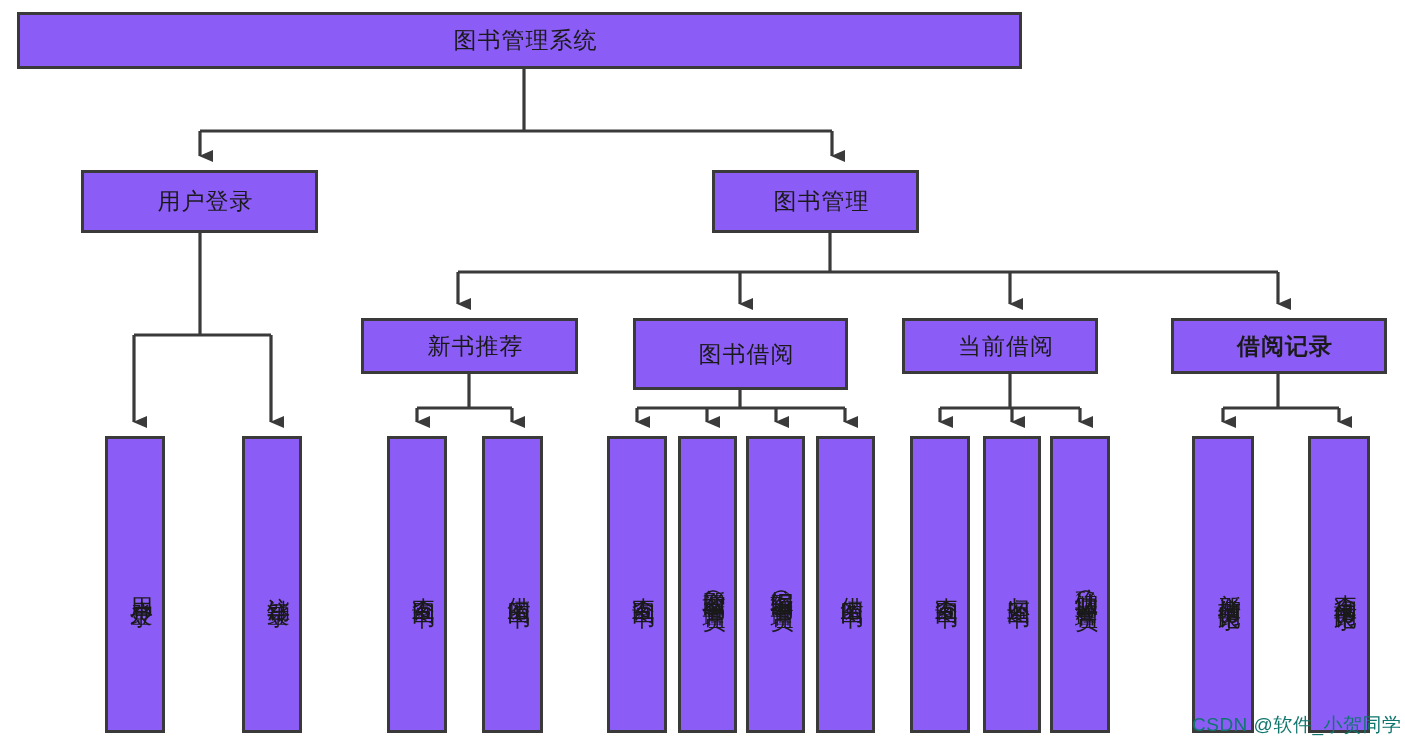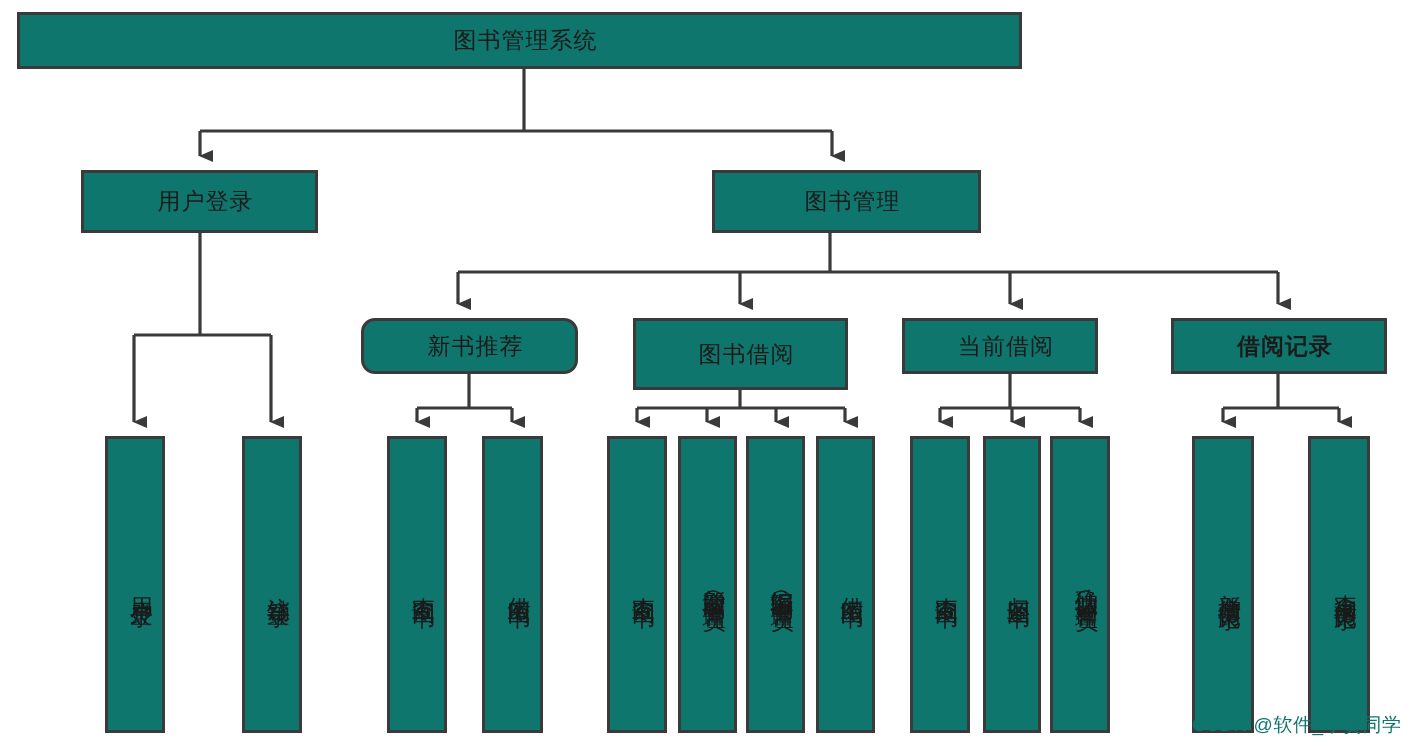--- a/index.html
+++ b/index.html
@@ -1,31 +1,31 @@
 <!DOCTYPE html>
 <html><head>
 <meta charset="utf-8">
 <style>
   html,body{margin:0;padding:0;background:#ffffff;}
   body{font-family:"Liberation Sans","DejaVu Sans",sans-serif;}
   #canvas{position:relative;width:1405px;height:747px;background:#ffffff;overflow:hidden;}
   #wires{position:absolute;left:0;top:0;width:1405px;height:747px;pointer-events:none;}
 
-  .node{position:absolute;box-sizing:border-box;background:#0f766e;border:3px solid #3a3a3a;
+  .node{position:absolute;box-sizing:border-box;background:#8b5cf6;border:3px solid #3a3a3a;
         display:flex;align-items:center;justify-content:center;color:#1a1a1a;padding-left:12px;}
   .node.h{font-size:23px;letter-spacing:1px;}
   .node.v{font-size:23px;letter-spacing:2px;}
   .vtext{writing-mode:vertical-rl;text-orientation:upright;line-height:1.12;
          white-space:nowrap;letter-spacing:3px;}
 
   #root{left:17px;top:12px;width:1005px;height:57px;}
   #n-login{left:81px;top:170px;width:237px;height:63px;}
-  #n-bookmgr{left:712px;top:170px;width:269px;height:63px;}
+  #n-bookmgr{left:712px;top:170px;width:207px;height:63px;}
 
-  #n-newrec{left:361px;top:318px;width:217px;height:56px;border-radius:14px;}
+  #n-newrec{left:361px;top:318px;width:217px;height:56px;}
   #n-borrow{left:633px;top:318px;width:215px;height:72px;}
   #n-current{left:902px;top:318px;width:196px;height:56px;}
   #n-history{left:1171px;top:318px;width:216px;height:56px;font-weight:bold;}
 
   .leaf{top:436px;height:297px;}
 
   #l-1{left:105px;width:60px;}
   #l-2{left:242px;width:60px;}
   #l-3{left:387px;width:60px;}
   #l-4{left:482px;width:61px;}

